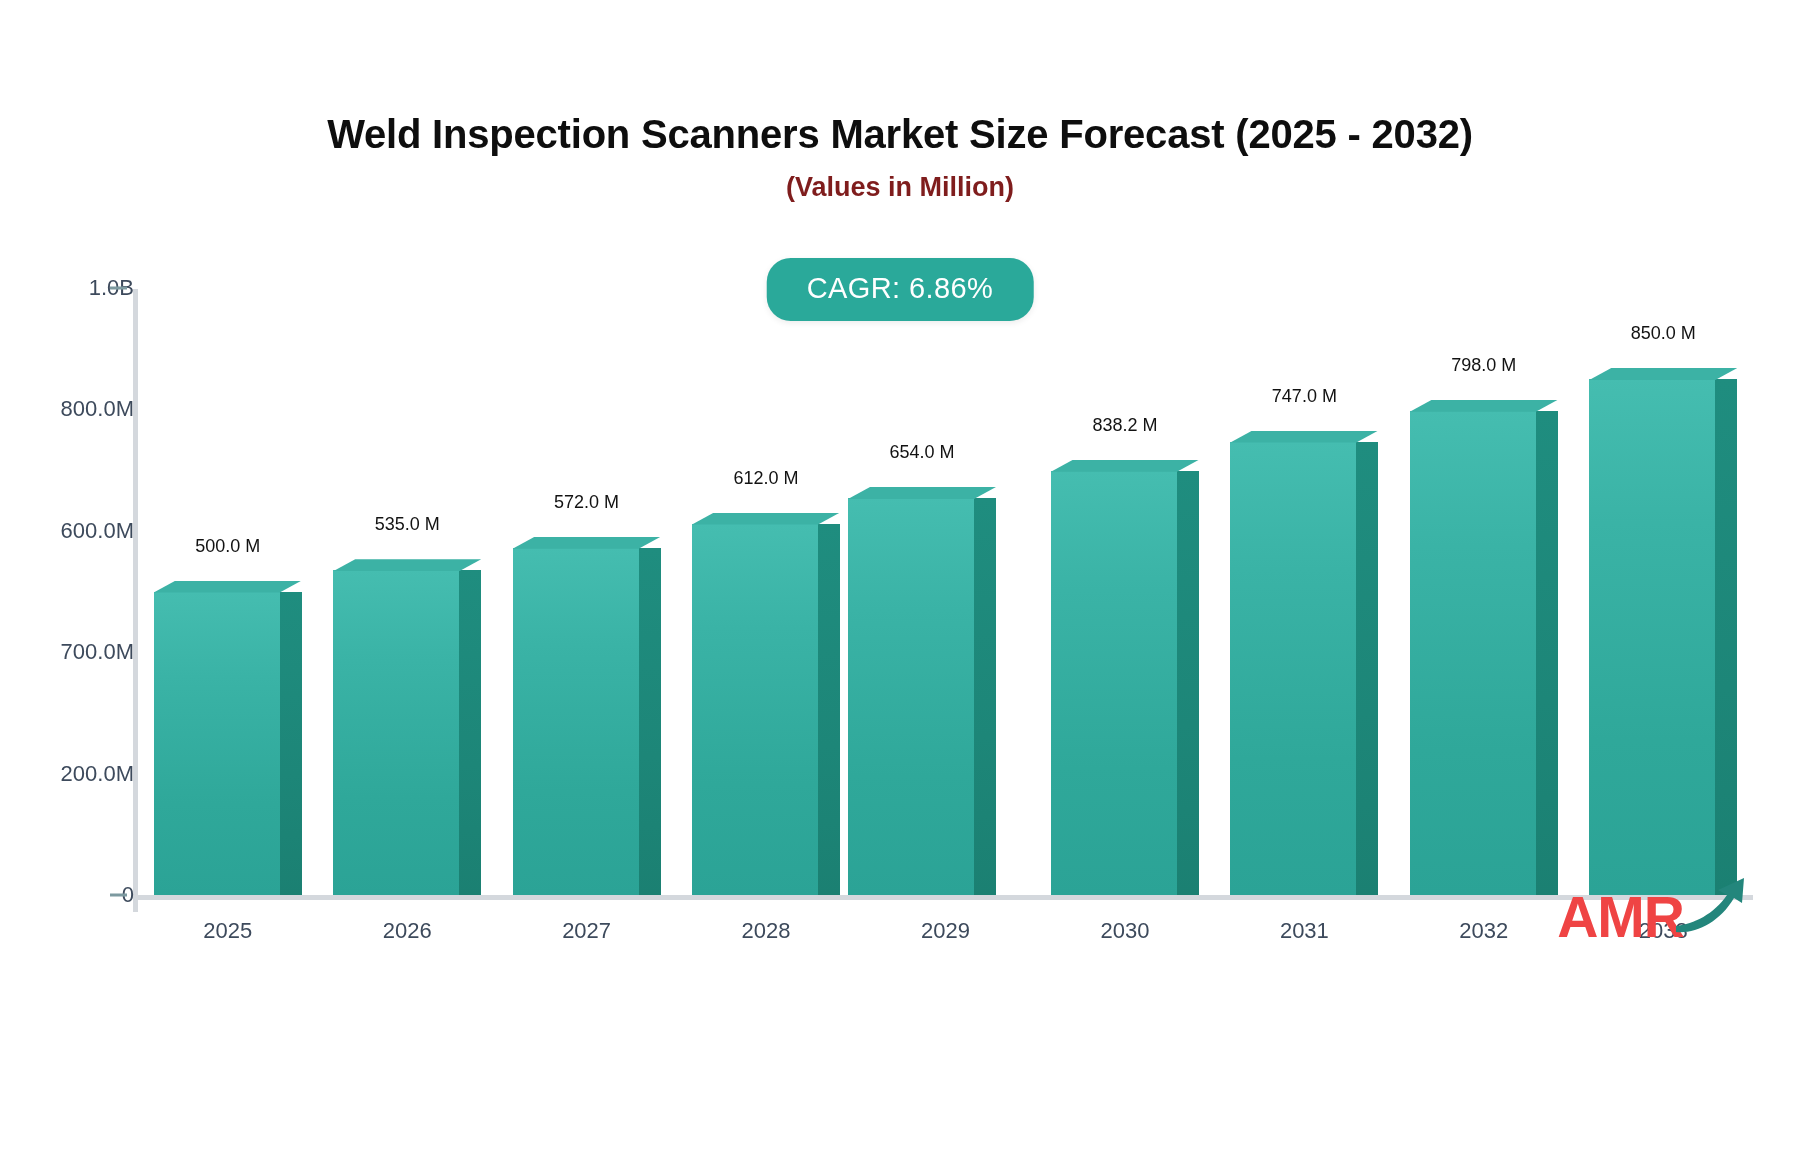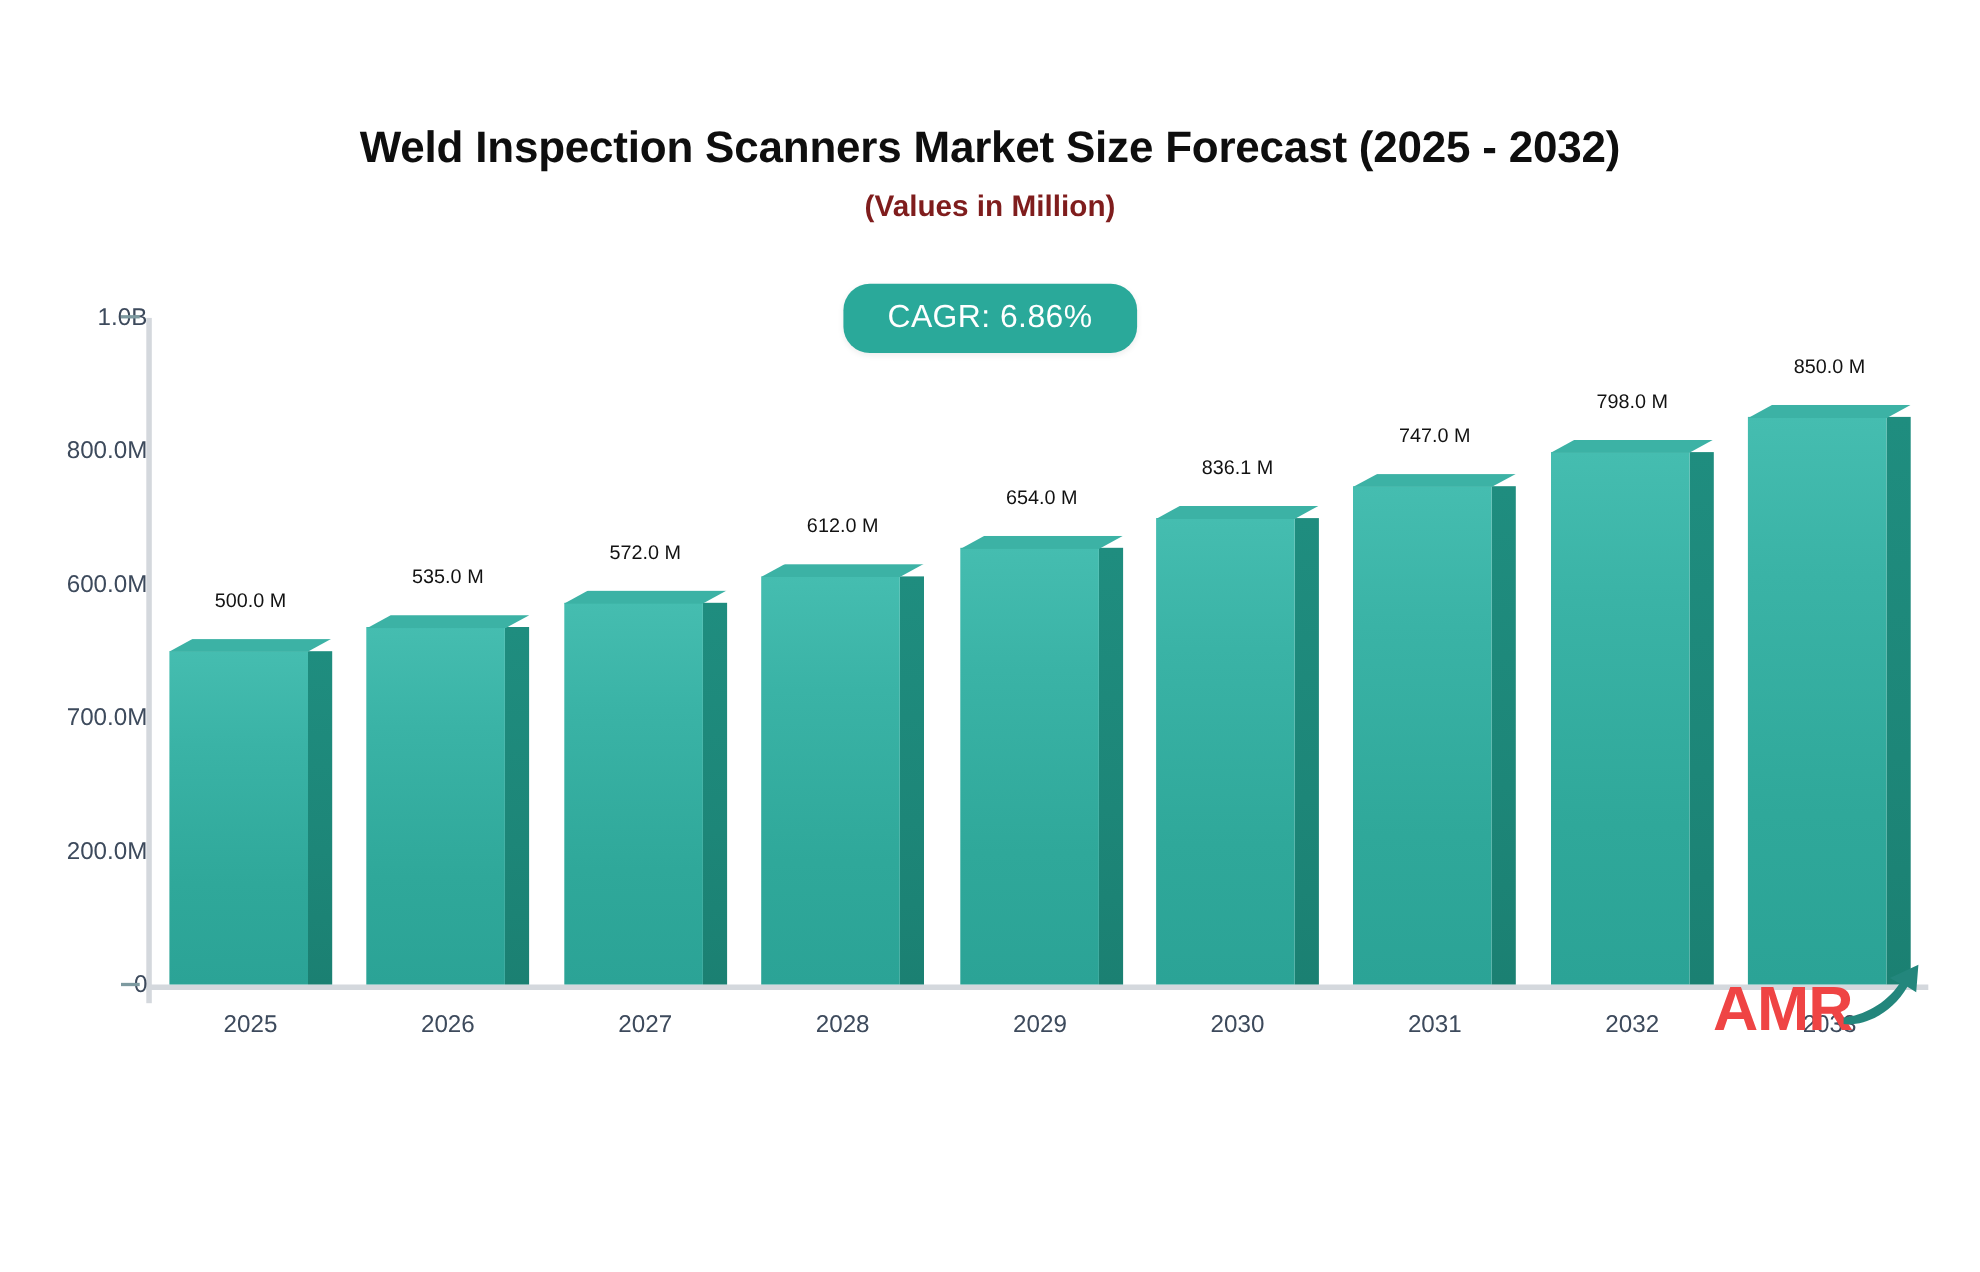--- a/index.html
+++ b/index.html
@@ -242,35 +242,35 @@
           <div class="bar-value">572.0 M</div>
         </div>
         <div class="bar-slot" style="left: 554.056px; height: 371.484px;">
           <div class="bar-3d" style="height: 371.484px;">
             <div class="bar-side"></div>
             <div class="bar-front"></div>
             <div class="bar-top"></div>
           </div>
           <div class="bar-value">612.0 M</div>
         </div>
-        <div class="bar-slot" style="left: 735px; height: 396.978px; padding-left: 23px;">
+        <div class="bar-slot" style="left: 710px; height: 396.978px; padding-left: 23px;">
           <div class="bar-3d" style="height: 396.978px;">
             <div class="bar-side"></div>
             <div class="bar-front"></div>
             <div class="bar-top"></div>
           </div>
           <div class="bar-value">654.0 M</div>
         </div>
         <div class="bar-slot" style="left: 912.944px; height: 424.293px;">
           <div class="bar-3d" style="height: 424.293px;">
             <div class="bar-side"></div>
             <div class="bar-front"></div>
             <div class="bar-top"></div>
           </div>
-          <div class="bar-value">836.1 M</div>
+          <div class="bar-value">838.2 M</div>
         </div>
         <div class="bar-slot" style="left: 1092.39px; height: 453.429px;">
           <div class="bar-3d" style="height: 453.429px;">
             <div class="bar-side"></div>
             <div class="bar-front"></div>
             <div class="bar-top"></div>
           </div>
           <div class="bar-value">747.0 M</div>
         </div>
         <div class="bar-slot" style="left: 1271.83px; height: 484.386px;">

